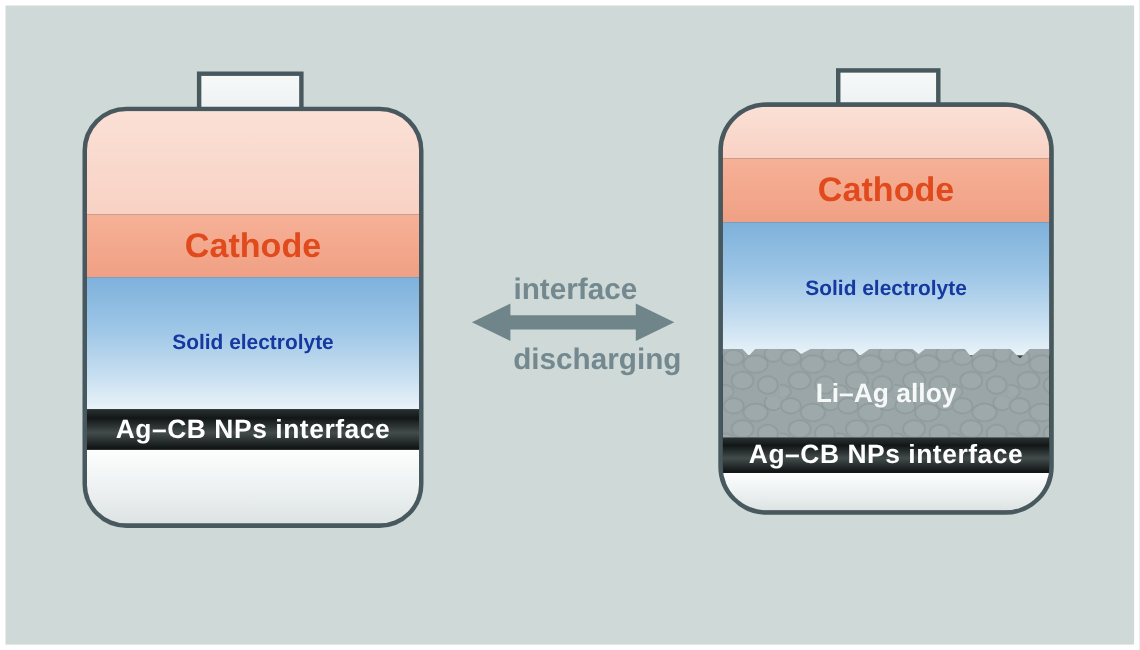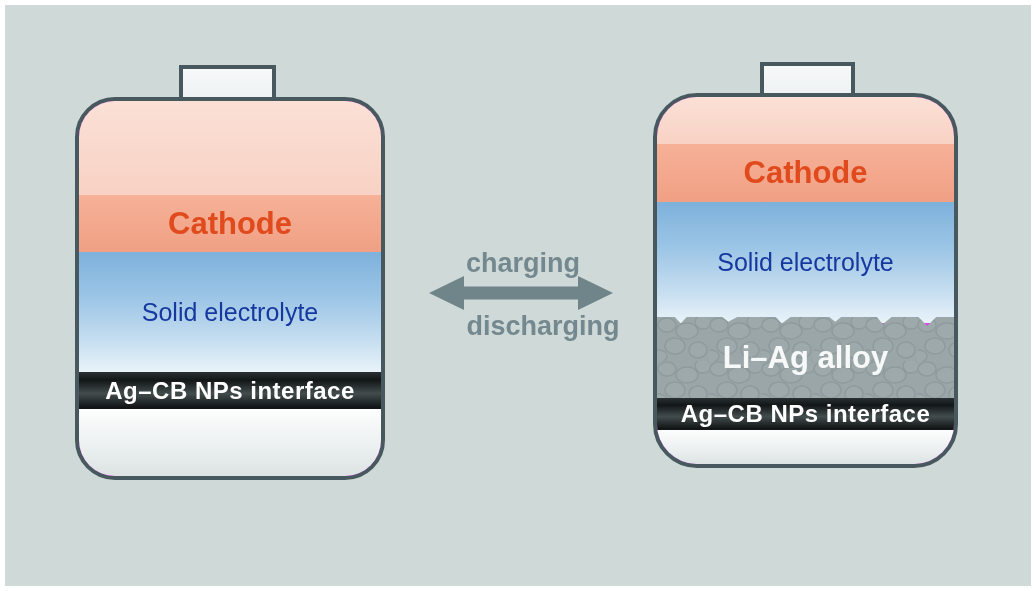--- a/index.html
+++ b/index.html
@@ -12,36 +12,36 @@
     position:absolute;left:5px;top:5px;width:1026px;height:581px;
     background:#cfd9d7;
   }
   
   .terminal{
     position:absolute;background:linear-gradient(180deg,#f7f9f9,#edf1f1);
     border:4px solid #47595e;box-sizing:border-box;z-index:1;
   }
   .battery{
     position:absolute;border:4px solid #47595e;box-sizing:border-box;
-    background:#d946ef;overflow:hidden;z-index:2;
+    background:#404040;overflow:hidden;z-index:2;
   }
   .battery.left{left:70px;top:92px;width:310px;height:383px;border-radius:40px;
     display:flex;flex-direction:column;}
   .battery.right{left:648px;top:88px;width:305px;height:375px;border-radius:44px;}
   .layer{position:relative;display:flex;align-items:center;justify-content:center;}
   .abs{position:absolute;left:0;right:0;display:flex;align-items:center;justify-content:center;}
   .pink{background:linear-gradient(180deg,#fbe0d6,#f8d2c4);}
   .salmon{background:linear-gradient(180deg,#f6b197,#f0a084);}
   .blue{background:linear-gradient(180deg,#7eb1db 0%,#9cc5e6 38%,#c6def0 74%,#e9f3f9 100%);}
   .black-band{background:linear-gradient(180deg,#2a3132 0%,#121617 22%,#434c4c 58%,#121617 95%);}
   .bottom-cap{background:linear-gradient(180deg,#fdfefe,#ecf0f0 55%,#dde3e3);}
   .alloy{background:#9aa6a8;overflow:hidden;}
   .cathode-text{color:#e04a1c;font-size:31px;font-weight:bold;}
-  .electrolyte-text{color:#1639a0;font-size:25px;font-weight:normal;}
-  .alloy-text{color:#f7f9f9;font-size:31px;font-weight:bold;position:relative;z-index:2;}
+  .electrolyte-text{color:#1639a0;font-size:19px;font-weight:bold;}
+  .alloy-text{color:#f7f9f9;font-size:24px;font-weight:bold;position:relative;z-index:2;}
   .interface-text{color:#ffffff;font-size:24px;font-weight:bold;letter-spacing:0.5px;}
   .pebbles{position:absolute;left:0;top:0;width:100%;height:100%;z-index:1;}
   
   .r-pink{top:0;height:47px;}
   .r-salmon{top:47px;height:58px;}
   .r-blue{top:105px;height:121px;}
   .r-alloy{
     top:220px;height:81px;
     clip-path:polygon(0% 0%,6% 0%,8% 8%,10% 0%,22% 0%,24% 6%,27% 0%,40% 0%,
       42% 8%,45% 0%,58% 0%,60% 6%,62% 0%,74% 0%,76% 9%,79% 0%,88% 0%,91% 11%,
@@ -71,21 +71,21 @@
     </div>
     <div class="layer blue" style="height:120px;">
       <span class="electrolyte-text">Solid electrolyte</span>
     </div>
     <div class="layer black-band" style="height:37px;">
       <span class="interface-text">Ag–CB NPs interface</span>
     </div>
     <div class="layer bottom-cap" style="flex:1;"></div>
   </div>
 
-  <div class="transition-label top">charging</div>
+  <div class="transition-label top">interface</div>
   <div class="arrow-wrap">
     <svg width="186" height="38" viewBox="0 0 186 38" xmlns="http://www.w3.org/2000/svg">
       <polygon points="1,19 36,2 36,12.5 150,12.5 150,2 185,19 150,36 150,25.5 36,25.5 36,36" fill="#708589"></polygon>
     </svg>
   </div>
   <div class="transition-label bottom">discharging</div>
 
   <div class="terminal" style="left:755px;top:57px;width:95px;height:40px;"></div>
   <div class="battery right">
     <div class="abs layer pink r-pink"></div>

